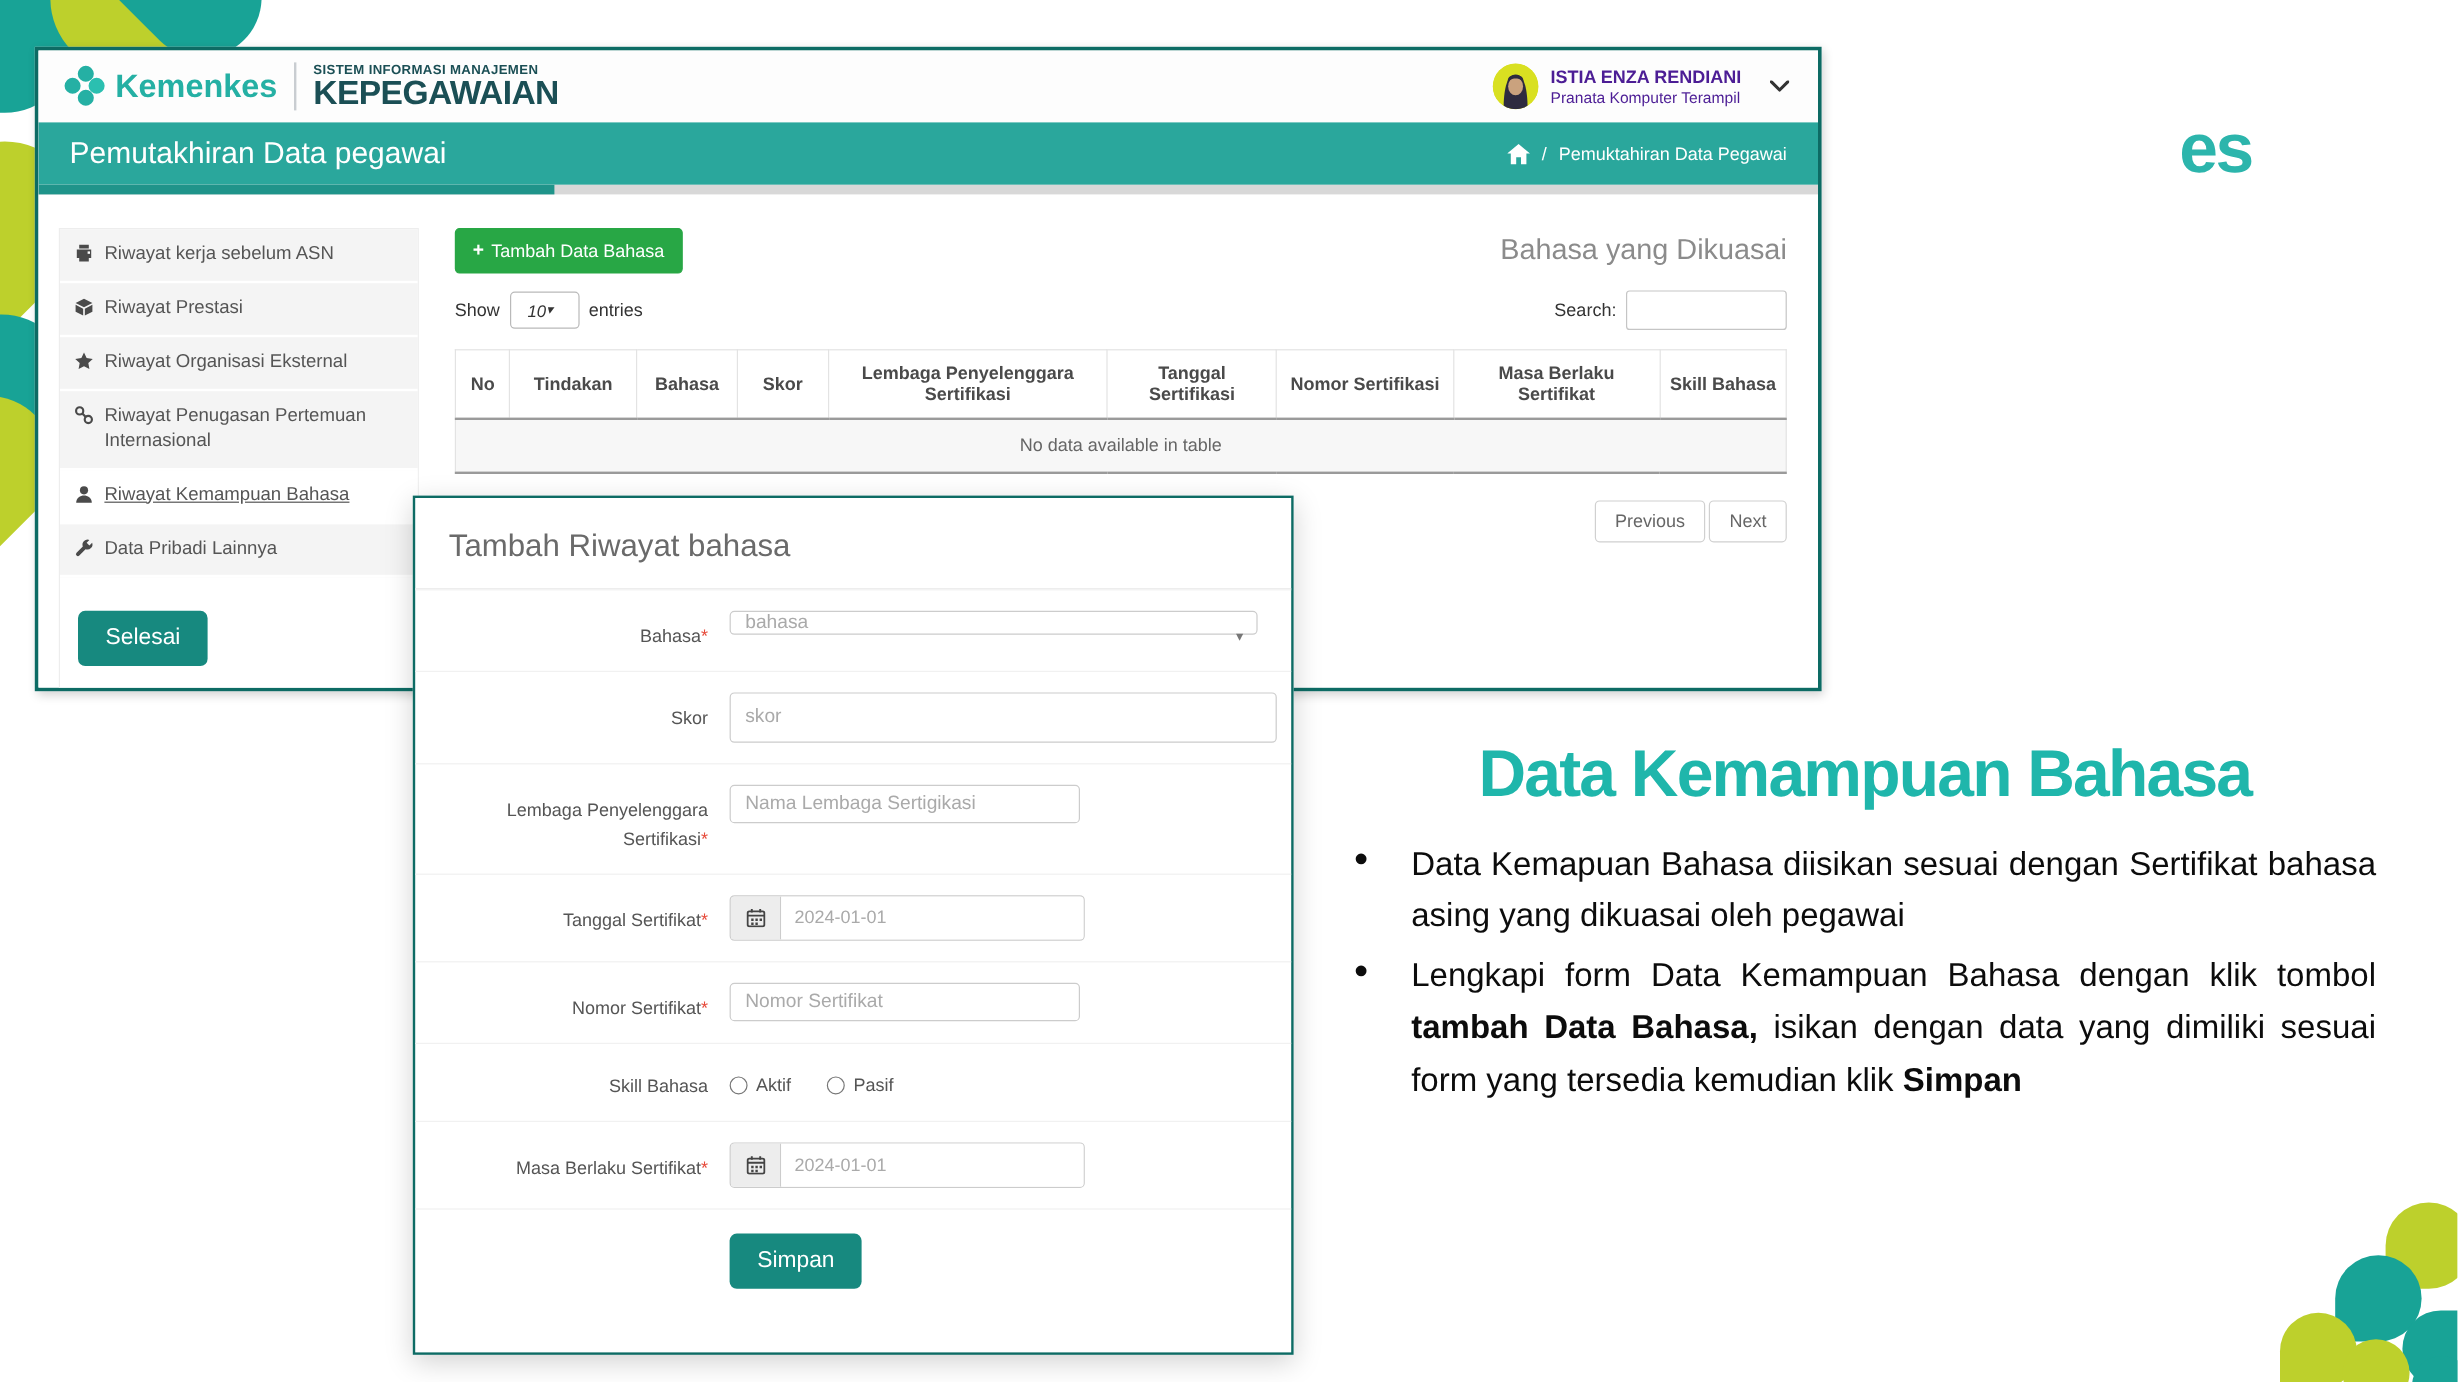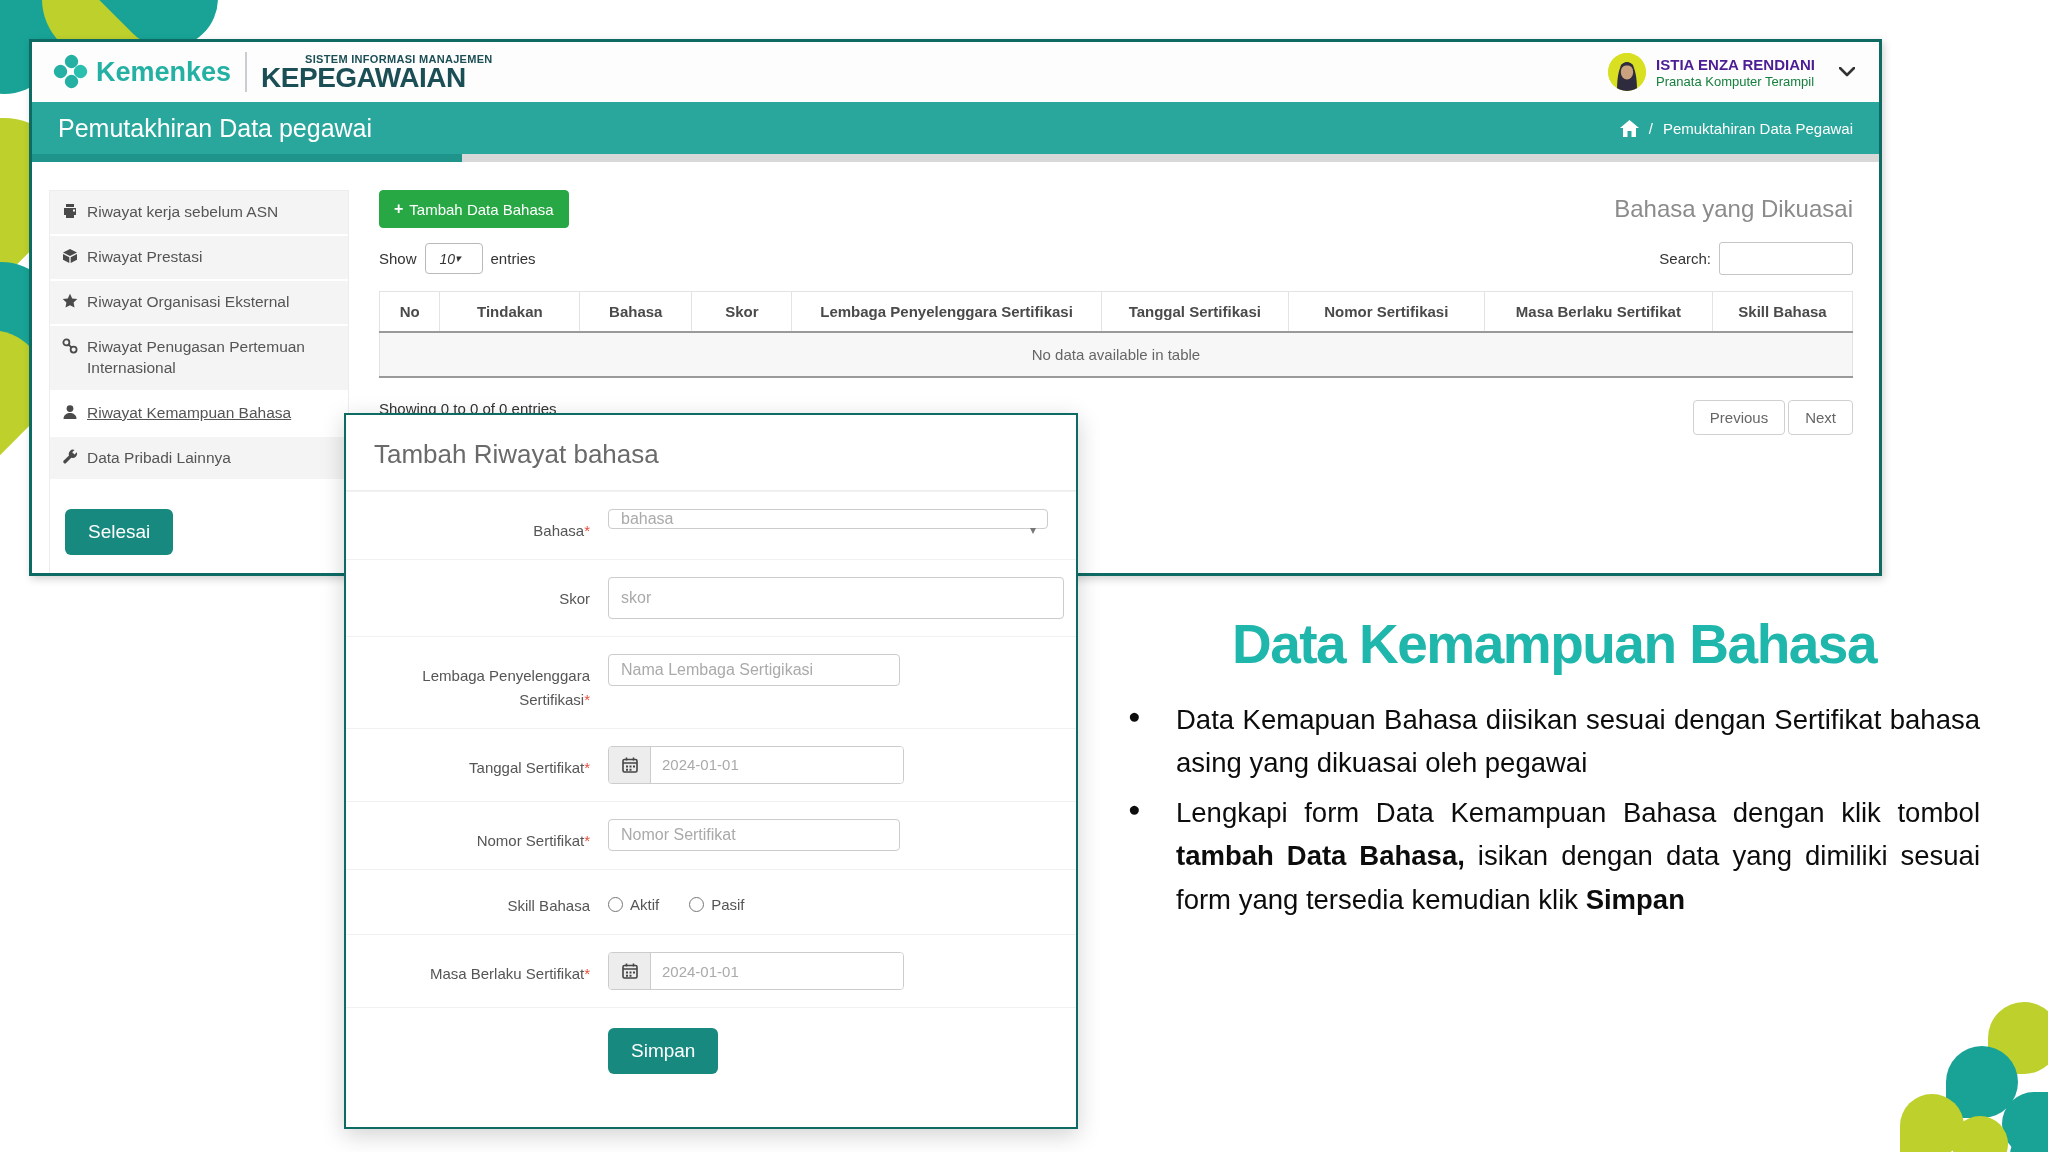--- a/index.html
+++ b/index.html
@@ -8,33 +8,33 @@
 
   
   .petal { position:absolute; border-radius:52% 52% 0 52%; }
   .teal-p { background:#18a396; }
   .lime-p { background:#bdd02c; }
 
   
   .frag { position:absolute; left:1816px; top:90px; font-size:58px; font-weight:700; color:#2cb5ac; letter-spacing:-2px; }
 
   
-  .app { position:absolute; left:29px; top:39px; width:1853px; height:537px; background:#fff; border:3px solid #0d6b64; z-index:2; box-shadow:2px 3px 8px rgba(0,0,0,.18); overflow:hidden; }
+  .app { position:absolute; left:29px; top:39px; width:1489px; height:537px; background:#fff; border:3px solid #0d6b64; z-index:2; box-shadow:2px 3px 8px rgba(0,0,0,.18); overflow:hidden; }
 
   .app-header { height:60px; display:flex; align-items:center; padding:0 24px 0 20px; background:#fdfdfd; }
   .logo-mark { width:36px; height:36px; }
   .brand-name { font-size:27px; font-weight:700; color:#25b0a4; margin-left:8px; }
   .brand-divider { width:2px; height:40px; background:#c9cdd1; margin:0 14px; }
-  .brand-sub1 { font-size:11px; font-weight:700; color:#1b4f55; letter-spacing:.3px;margin-left:44px; }
+  .brand-sub1 { font-size:11px; font-weight:700; color:#1b4f55; letter-spacing:.3px; }
   .brand-sub2 { font-size:28px; font-weight:700; color:#1b4f55; line-height:.95; letter-spacing:-.5px; }
   .header-spacer { flex:1; }
   .user-box { display:flex; align-items:center; gap:10px; cursor:pointer; }
   .avatar { width:38px; height:38px; border-radius:50%; background:#d9e021; overflow:hidden; display:flex; align-items:flex-end; justify-content:center; }
   .user-name { font-size:15px; font-weight:700; color:#4c1d95; }
-  .user-role { font-size:13px; color:#15803d; margin-top:1px; }
+  .user-role { font-size:13px; color:#4c1d95; margin-top:1px; }
   .chev { margin-left:14px; color:#333; }
 
   .tealbar { height:52px; background:#2aa79c; display:flex; align-items:center; padding:0 26px; }
   .tealbar-title { color:#fff; font-size:25px; font-weight:400; }
   .tb-spacer { flex:1; }
   .crumbs { display:flex; align-items:center; gap:10px; color:#fff; font-size:15px; }
 
   .scrollstrip { height:8px; background:#d8d8d8; position:relative; }
   .scrollthumb { position:absolute; left:0; top:0; height:8px; width:430px; background:#1f948a; }
 

